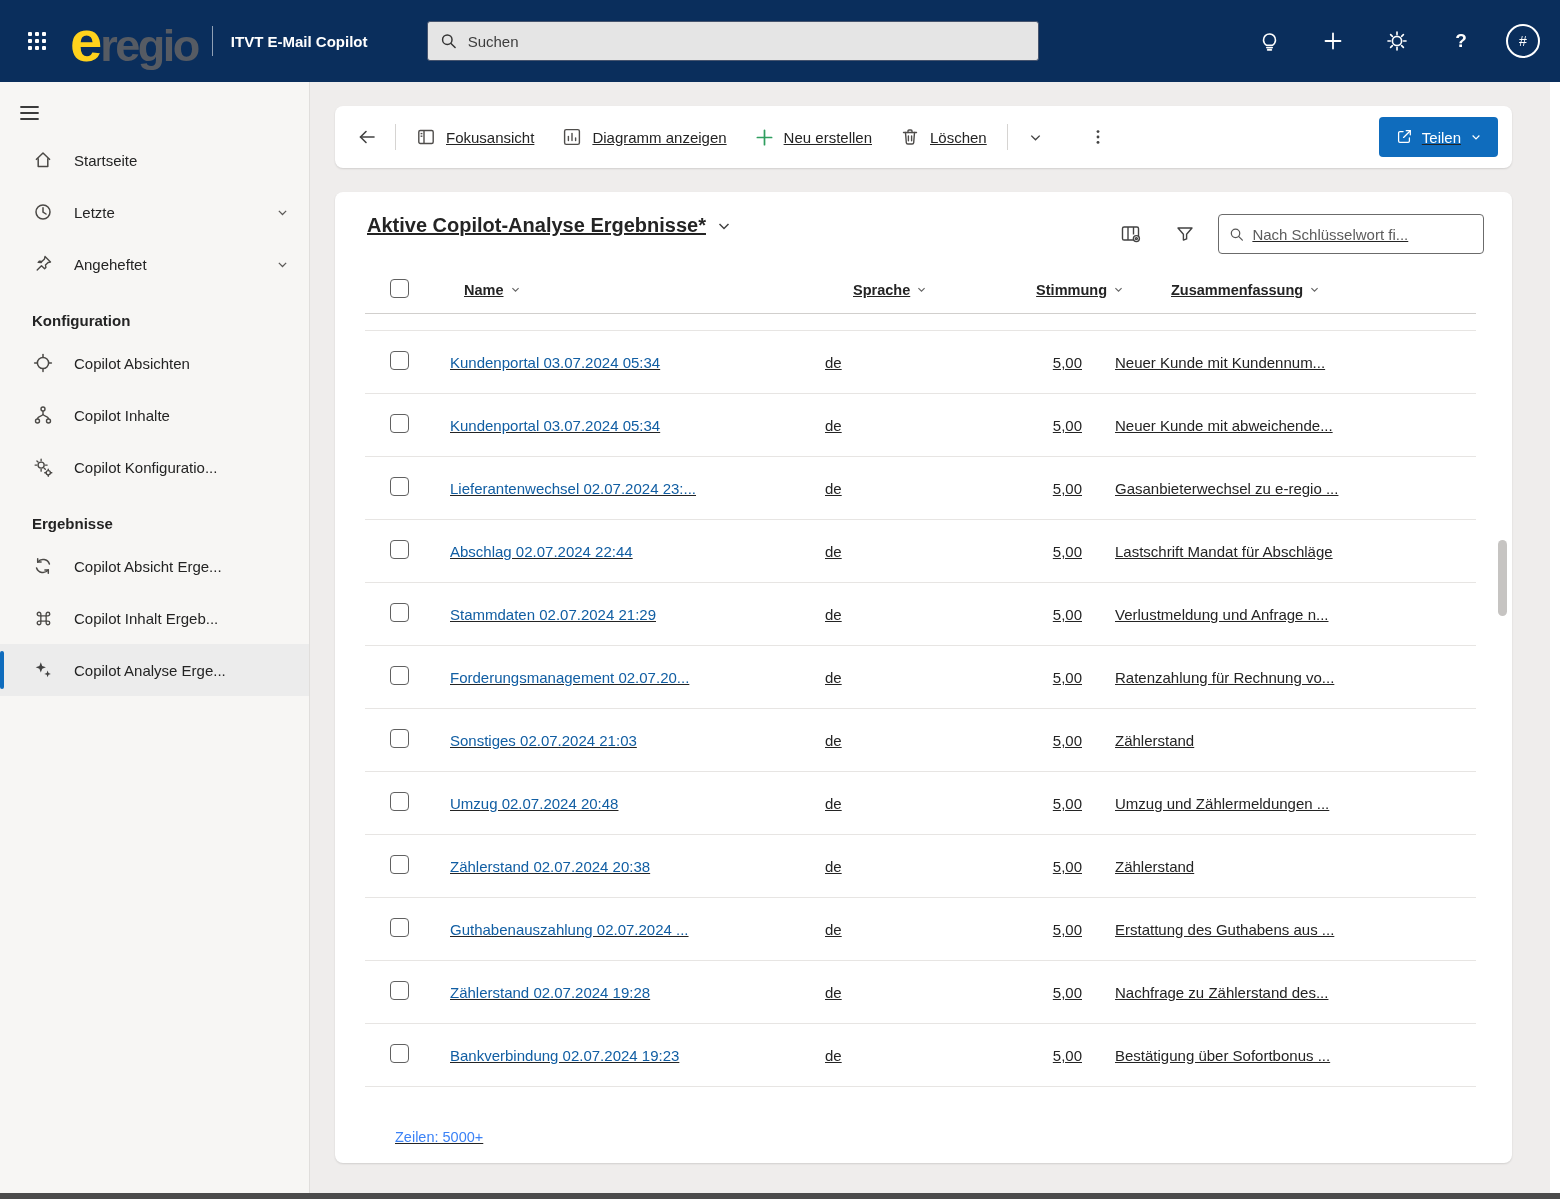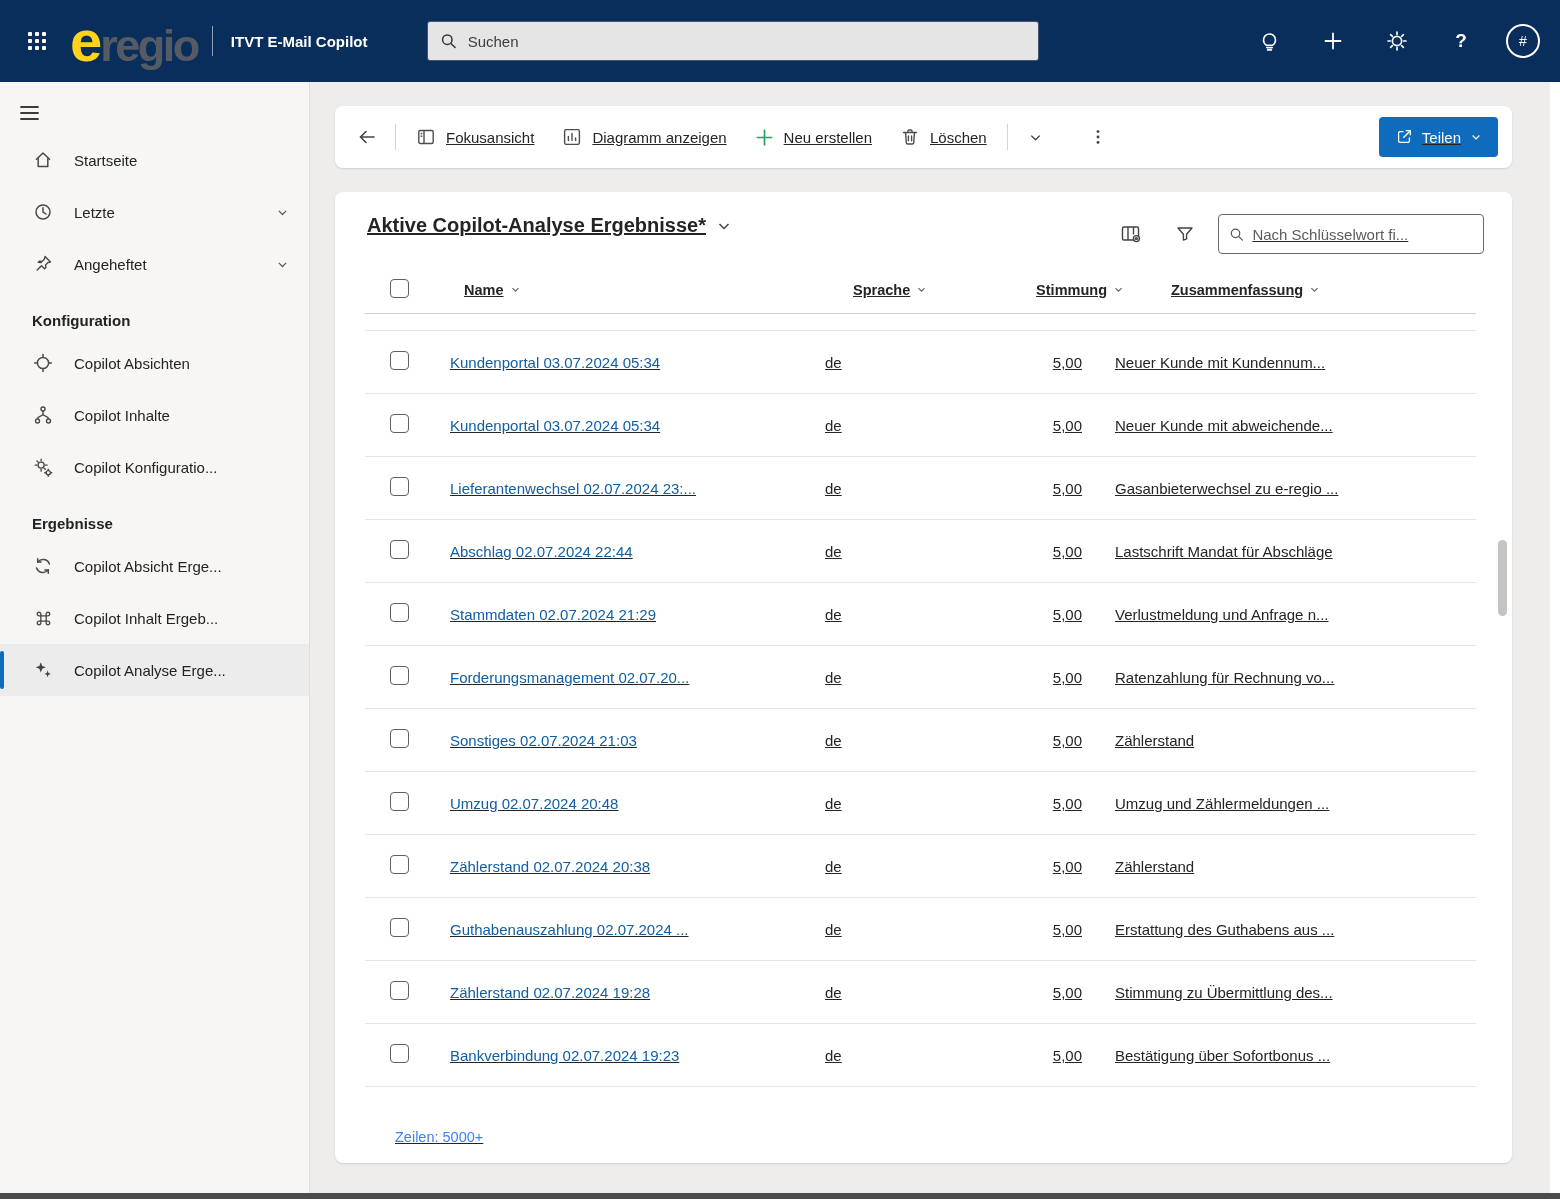--- a/index.html
+++ b/index.html
@@ -539,21 +539,21 @@
     <div class="cell-zusammen">Erstattung des Guthabens aus ...</div>
   </div>
 
   <div class="grid-cols row">
     <div class="cell-check"><span class="checkbox"></span></div>
     <div>
                   <a class="link">Zählerstand 02.07.2024 19:28</a>
                 </div>
     <div>de</div>
     <div class="cell-stimmung">5,00</div>
-    <div class="cell-zusammen">Stimmung zu Übermittlung des...</div>
+    <div class="cell-zusammen">Nachfrage zu Zählerstand des...</div>
   </div>
 
   <div class="grid-cols row">
     <div class="cell-check"><span class="checkbox"></span></div>
     <div>
                   <a class="link">Bankverbindung 02.07.2024 19:23</a>
                 </div>
     <div>de</div>
     <div class="cell-stimmung">5,00</div>
     <div class="cell-zusammen">Bestätigung über Sofortbonus ...</div>

